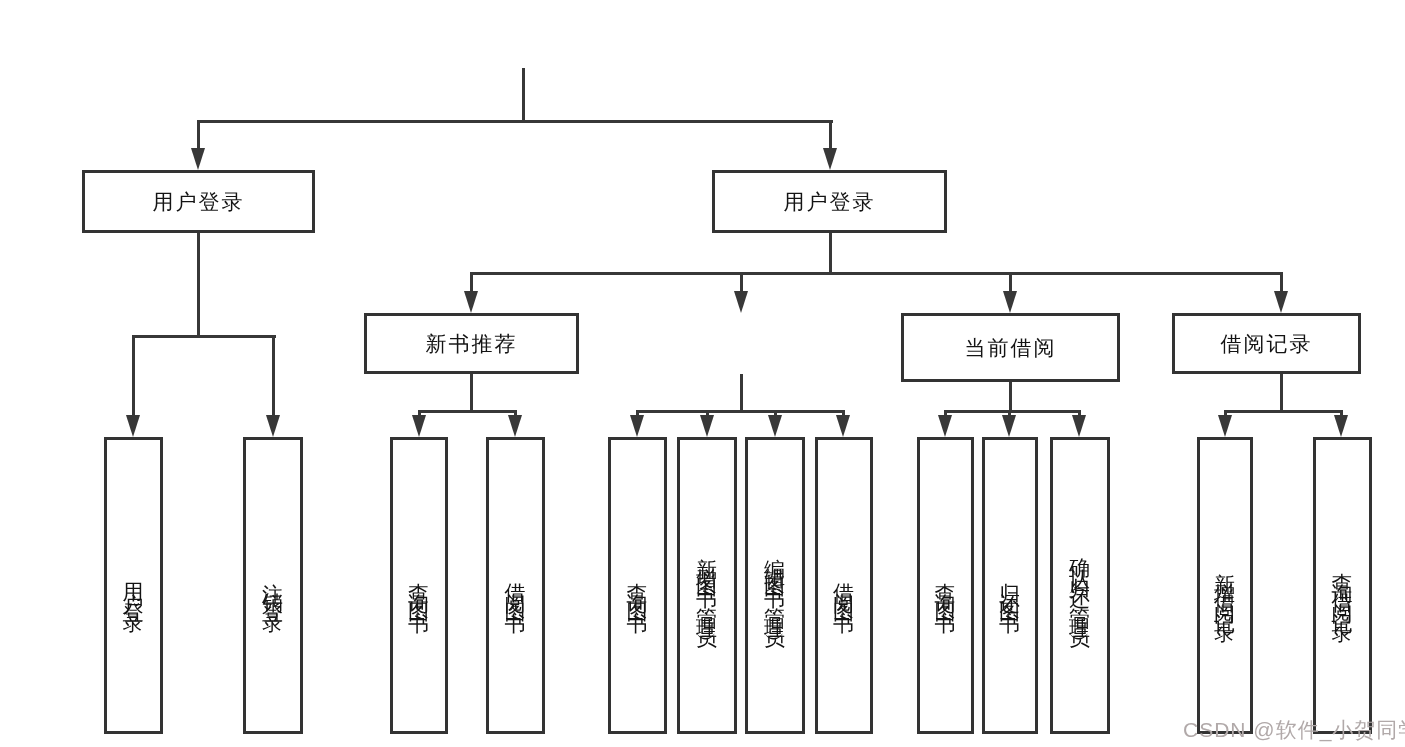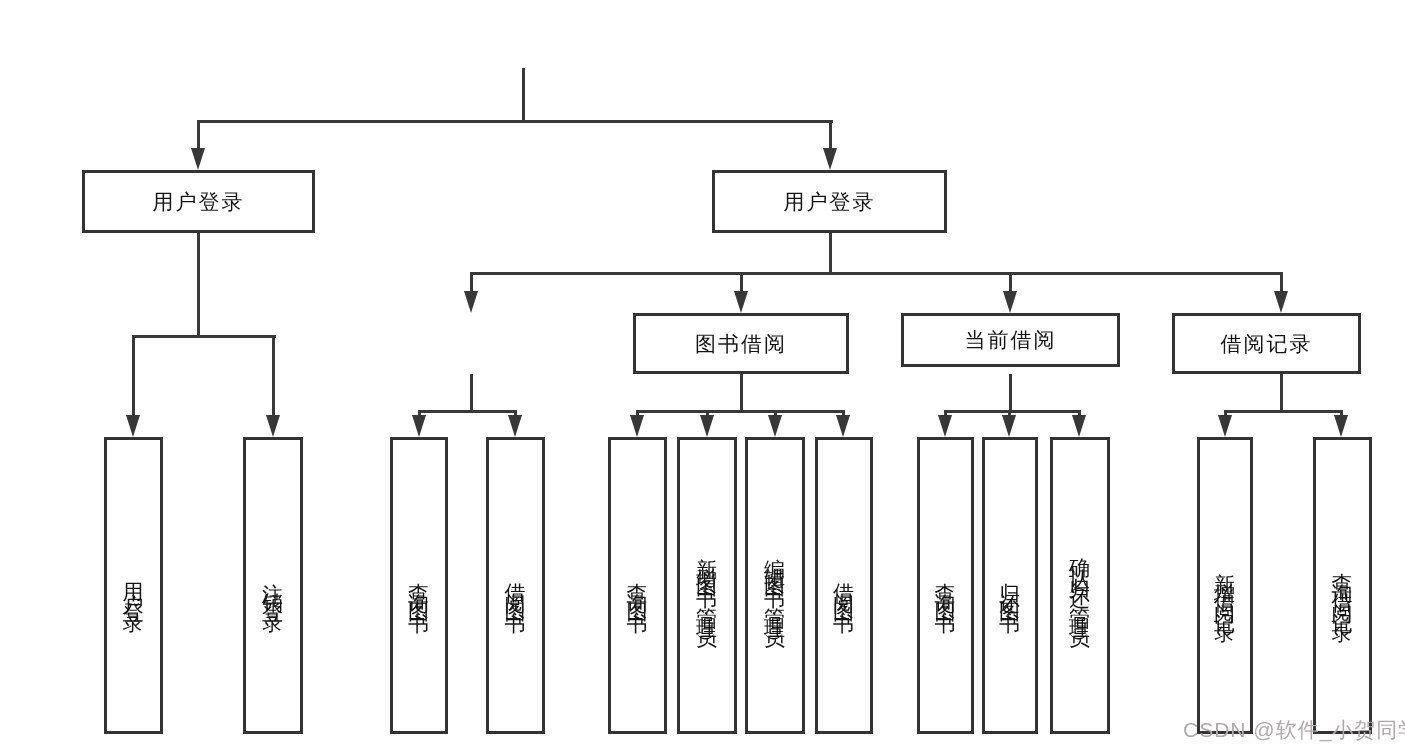--- a/index.html
+++ b/index.html
@@ -99,24 +99,24 @@
   <div class="arrow" style="left:1334px;top:415px;"></div>
 
 
   <div class="box" style="left:82px;top:170px;width:233px;height:63px;">
     <span>用户登录</span>
   </div>
   <div class="box" style="left:712px;top:170px;width:235px;height:63px;">
     <span>用户登录</span>
   </div>
 
-  <div class="box" style="left:633px;top:313px;width:216px;height:61px;">
-    <span>图书借阅</span>
+  <div class="box" style="left:364px;top:313px;width:215px;height:61px;">
+    <span>新书推荐</span>
   </div>
-  <div class="box" style="left:901px;top:313px;width:219px;height:54px;">
+  <div class="box" style="left:901px;top:313px;width:219px;height:69px;">
     <span>当前借阅</span>
   </div>
   <div class="box" style="left:1172px;top:313px;width:189px;height:61px;">
     <span>借阅记录</span>
   </div>
 
   <div class="vbox" style="left:104px;top:437px;width:59px;height:297px;">
     <span>用户登录</span>
   </div>
   <div class="vbox" style="left:243px;top:437px;width:60px;height:297px;">

